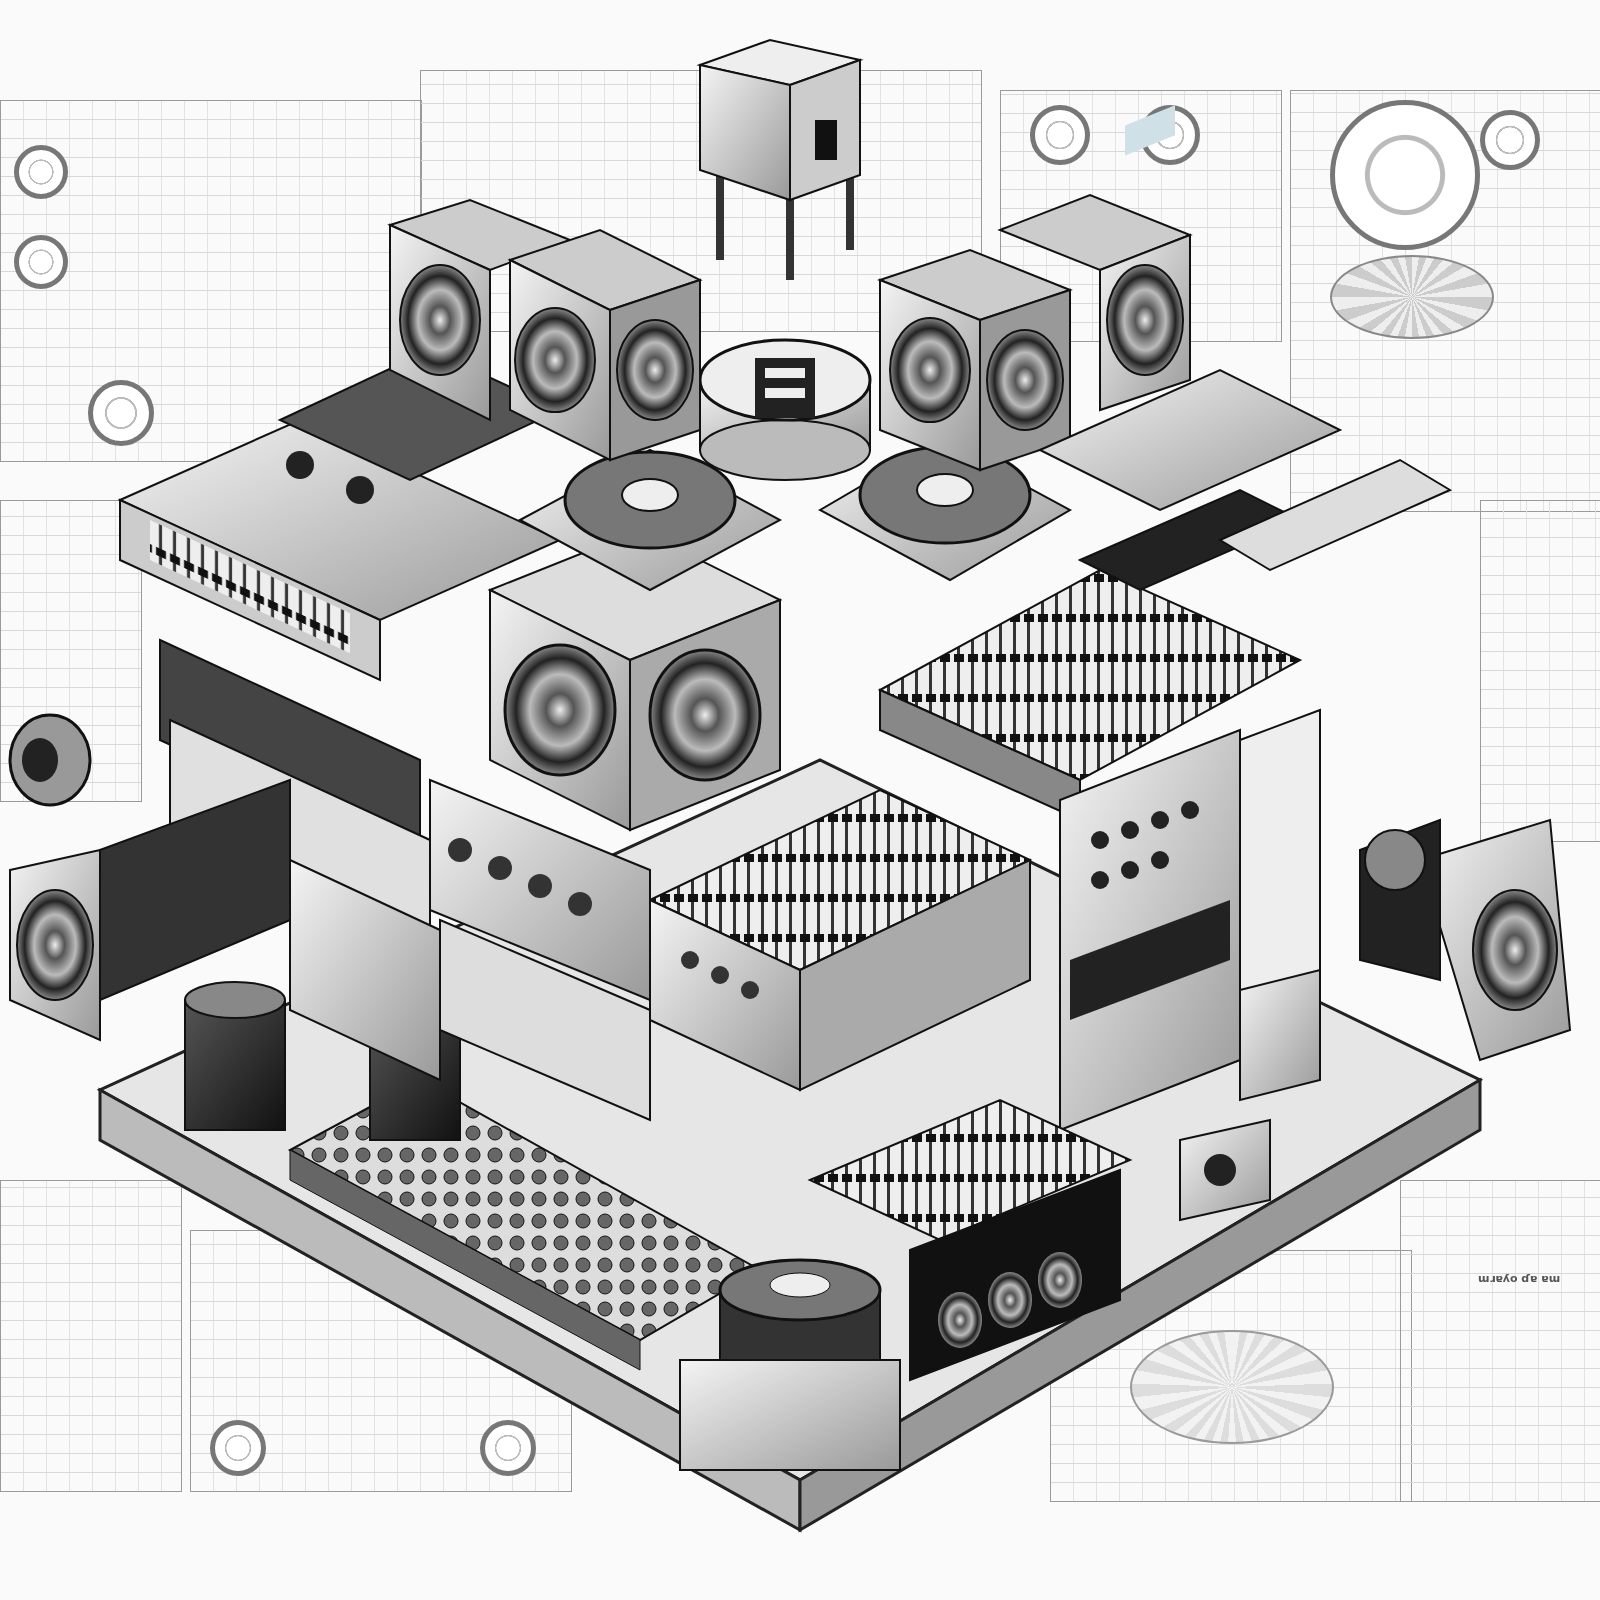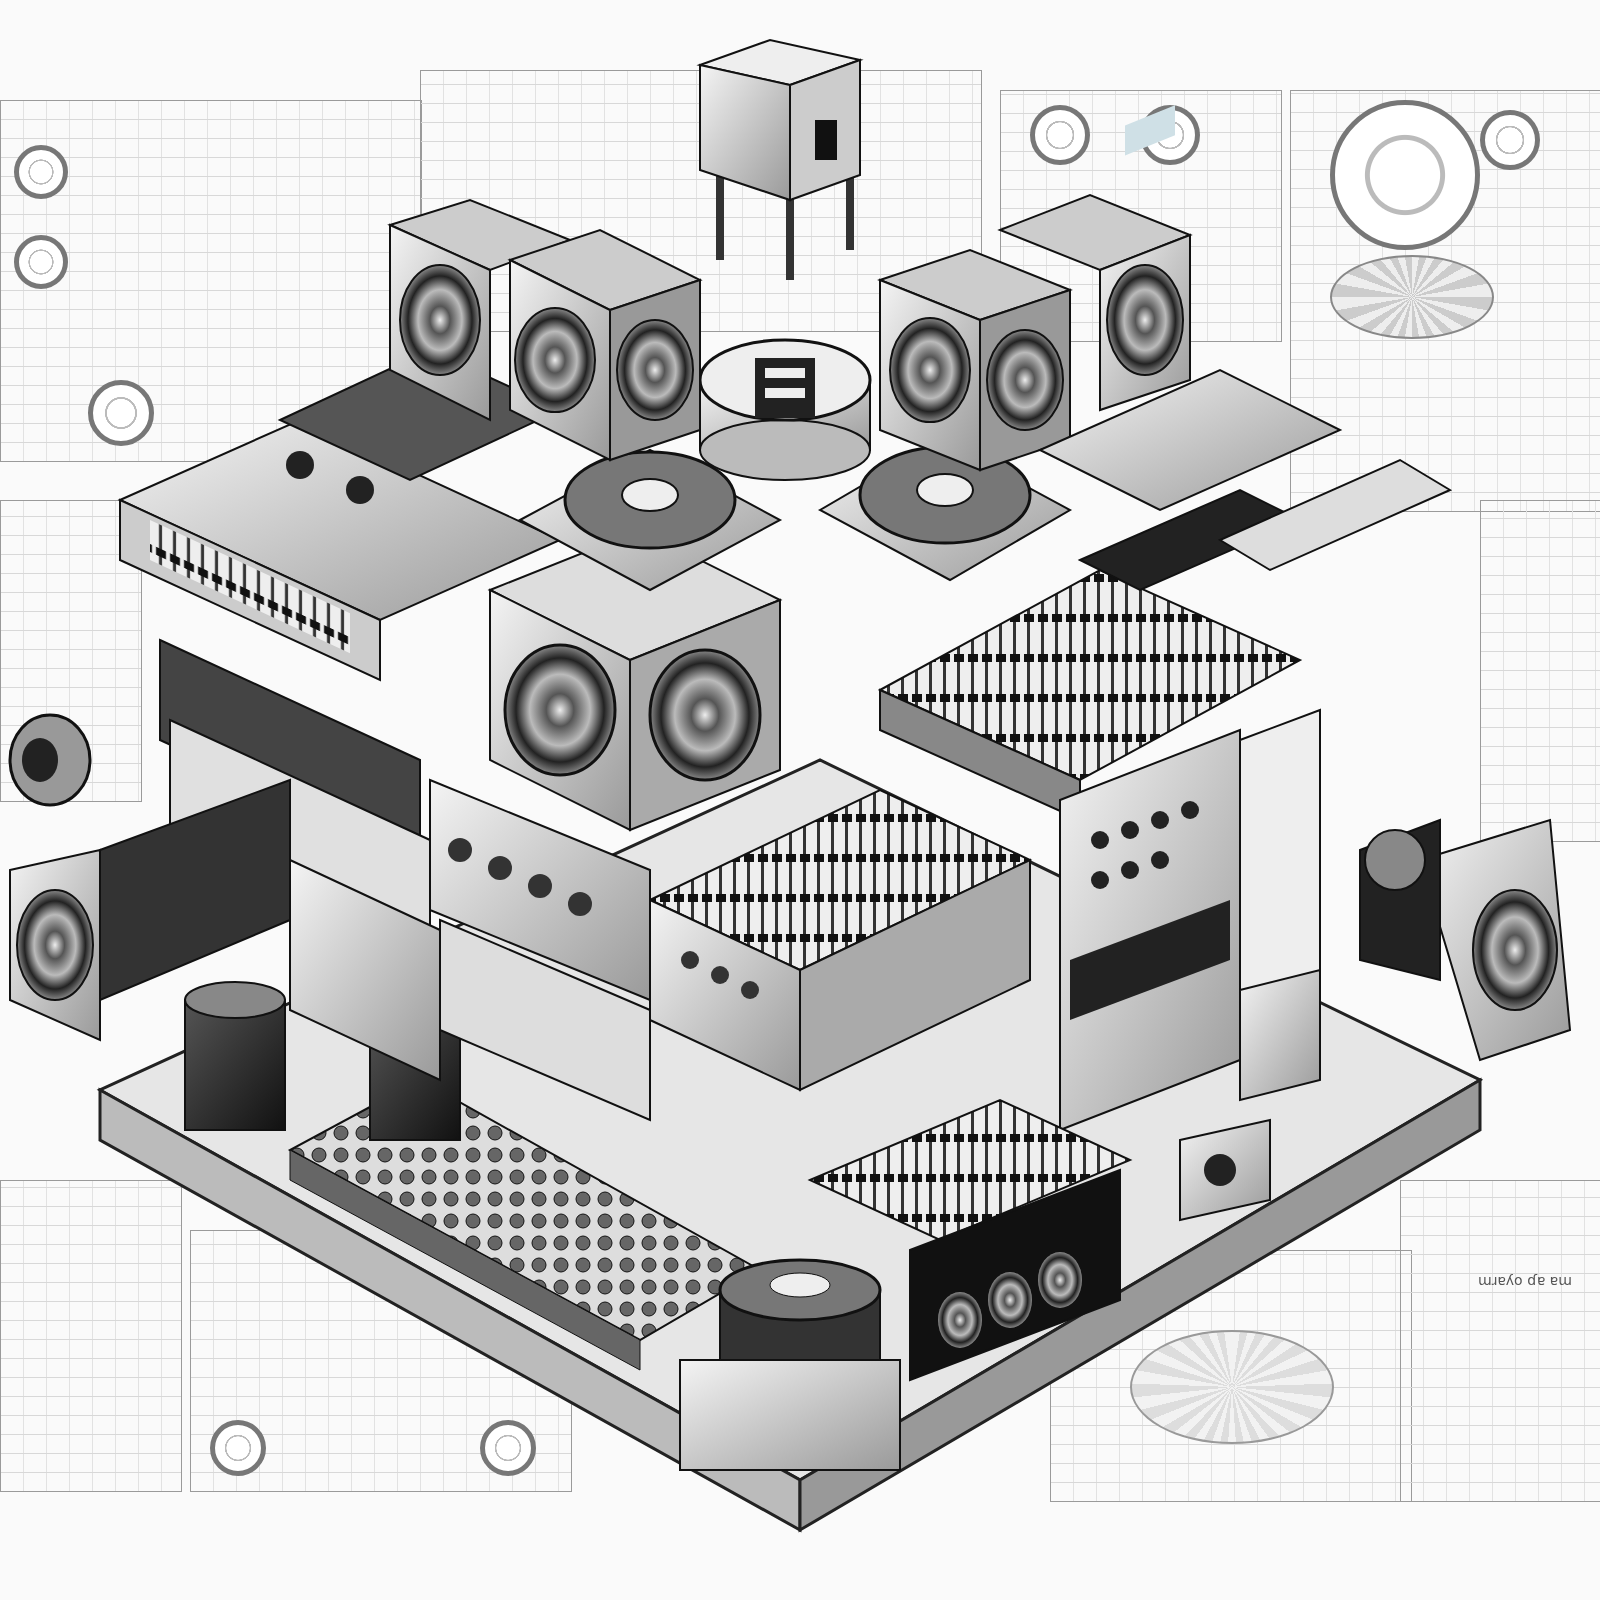--- a/index.html
+++ b/index.html
@@ -1,21 +1,21 @@
 <!DOCTYPE html>
 <html><head>
 <meta charset="utf-8">
 <style>
   html,body{margin:0;padding:0;background:#fff;}
   body{width:1600px;height:1600px;position:relative;overflow:hidden;font-family:"DejaVu Sans",sans-serif;}
   .bg{position:absolute;inset:0;background:#fafafa;}
   .panel{position:absolute;border:1.5px solid #9a9a9a;background:repeating-linear-gradient(0deg,transparent 0 18px,#d8d8d8 18px 19px),repeating-linear-gradient(90deg,transparent 0 22px,#e2e2e2 22px 23px);}
   .ring{position:absolute;border-radius:50%;border:5px solid #777;background:radial-gradient(circle,#fff 0 35%,#bbb 36% 40%,#fff 41%);}
   .scene{position:absolute;inset:0;}
-  .caption{position:absolute;font-size:14px;color:#555;}
+  .caption{position:absolute;font-size:11px;color:#555;font-weight:bold;}
 </style>
 </head>
 <body>
 
 <div class="bg"></div>
 
 <div>
   <div class="panel" style="left:0;top:100px;width:420px;height:360px"></div>
   <div class="panel" style="left:420px;top:70px;width:560px;height:260px"></div>
   <div class="panel" style="left:1000px;top:90px;width:280px;height:250px"></div>

